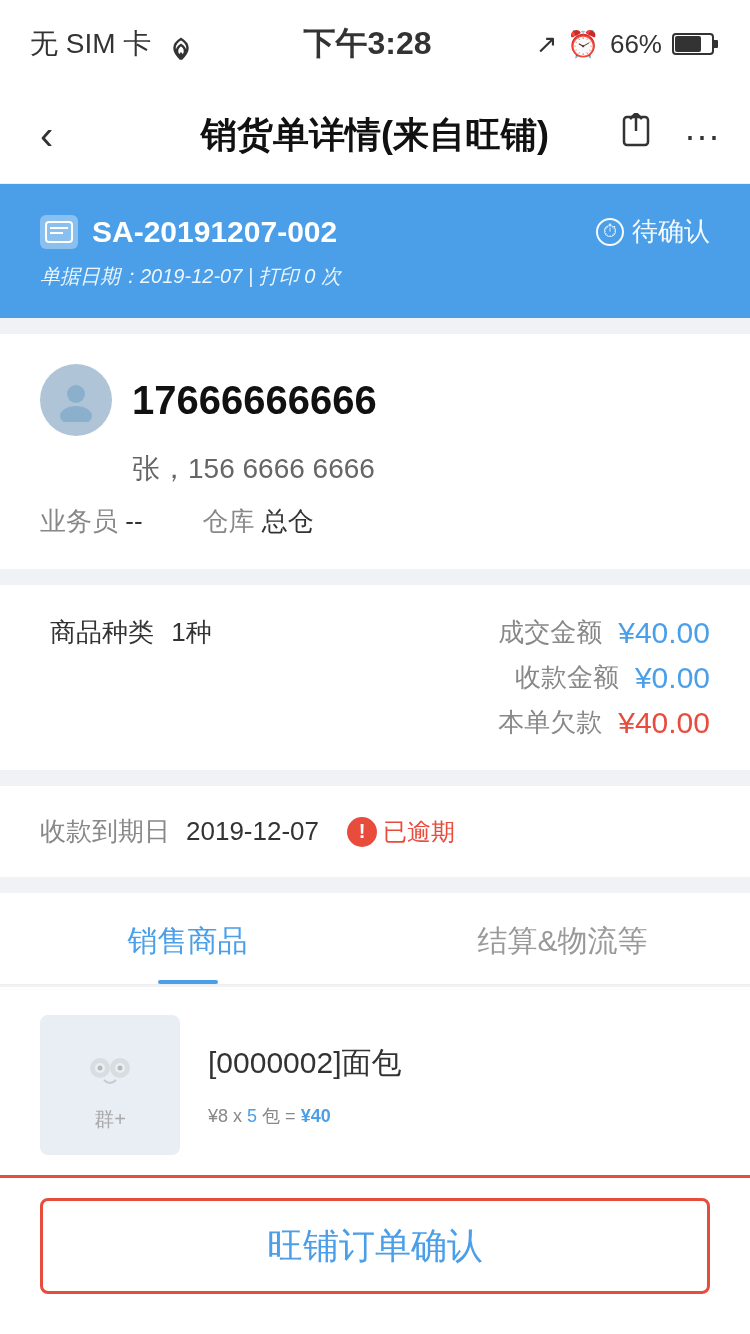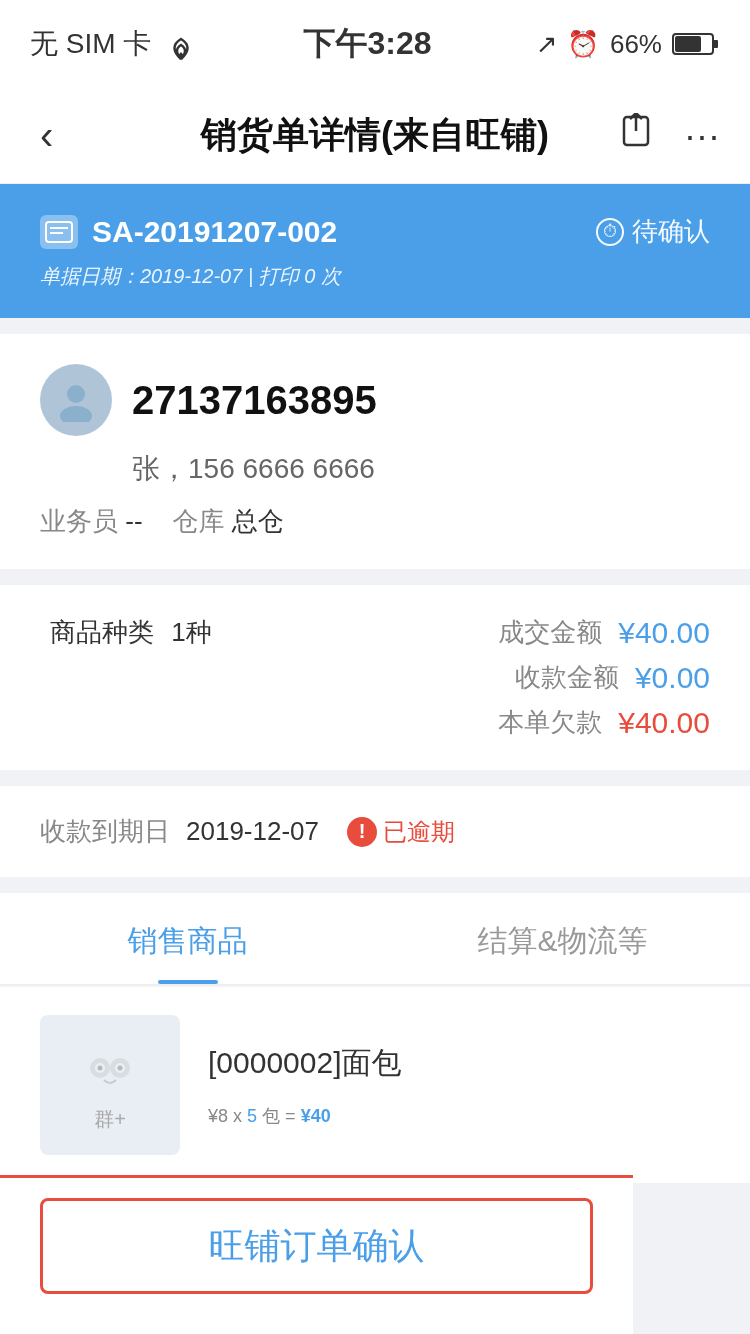--- a/index.html
+++ b/index.html
@@ -148,21 +148,21 @@
       color: #111;
     }
     .customer-name {
       font-size: 28px;
       color: #666;
       margin-bottom: 16px;
       padding-left: 92px;
     }
     .customer-meta {
       display: flex;
-      gap: 30px;
+      gap: 60px;
       padding-left: 0;
       font-size: 26px;
       color: #888;
       margin-top: 4px;
     }
     .customer-meta span { color: #333; }
 
     
     .summary-card {
       background: #fff;
@@ -309,21 +309,21 @@
     
     .bottom-spacer {
       height: 200px;
       background: #f0f2f5;
     }
 
     
     .bottom-bar {
       position: fixed;
       bottom: 0;
-      width: 633px;
+      width: 750px;
       background: #fff;
       padding: 20px 40px 40px;
       border-top: 3px solid #e74c3c;
     }
     .confirm-btn {
       width: 100%;
       height: 96px;
       border: 3px solid #e74c3c;
       border-radius: 8px;
       background: #fff;
@@ -401,21 +401,21 @@
 </div>
 
 <div class="info-card">
   <div class="customer-row">
     <div class="avatar">
       <svg viewBox="0 0 44 44" fill="none">
         <circle cx="22" cy="16" r="9" fill="#8bb0cc"></circle>
         <ellipse cx="22" cy="38" rx="16" ry="10" fill="#8bb0cc"></ellipse>
       </svg>
     </div>
-    <span class="customer-phone">27137163895</span>
+    <span class="customer-phone">17666666666</span>
   </div>
   <div class="customer-name">张，156 6666 6666</div>
   <div class="customer-meta">
     <div>
       <span style="color:#888">业务员</span>
       <span>--</span>
     </div>
     <div>
       <span style="color:#888">仓库</span>
       <span>总仓</span>

